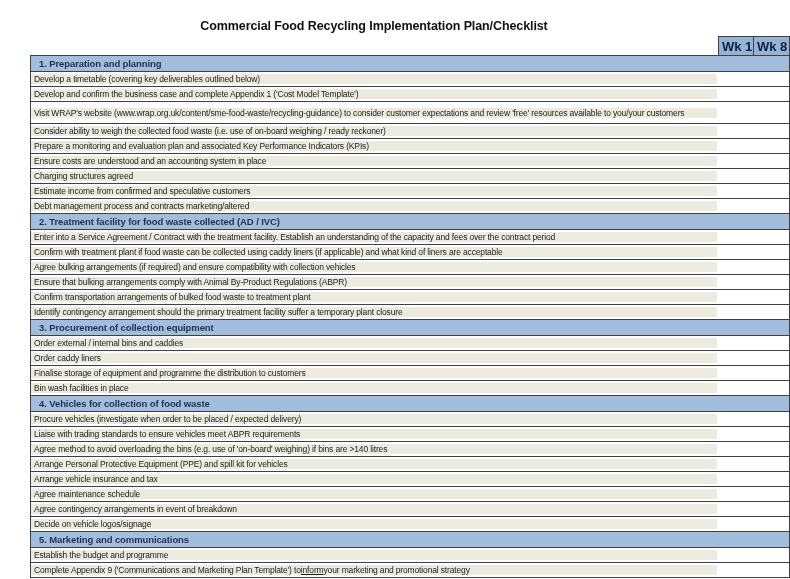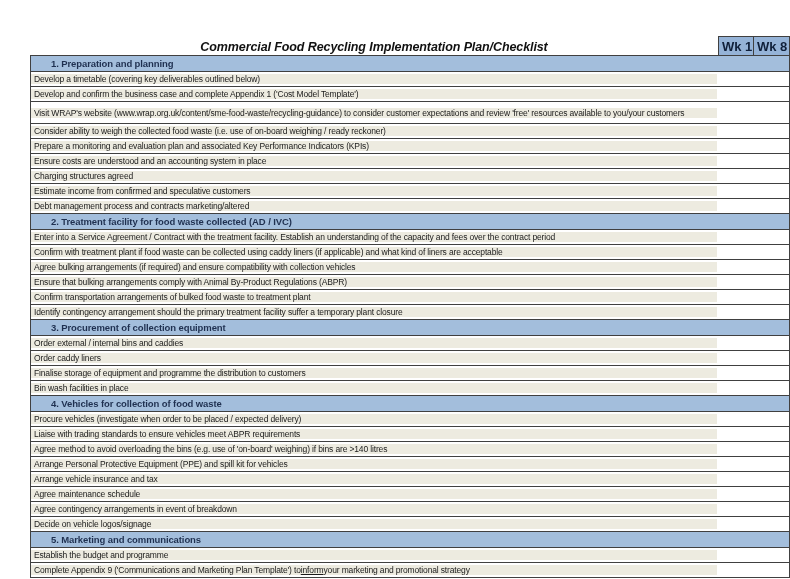--- a/index.html
+++ b/index.html
@@ -15,22 +15,21 @@
   .header-band {
     display: flex;
     align-items: flex-end;
     margin-left: 30px;
     width: 760px;
     height: 55px;
   }
   .title-area {
     flex: 1;
     text-align: center;
-    padding-bottom: 0;
-    font-style: italic;
+    padding-bottom: 21px;
   }
   .doc-title {
     font-size: 12.5px;
     font-weight: bold;
     color: #111111;
     letter-spacing: -0.1px;
   }
   .wk-head {
     width: 36px;
     height: 19px;
@@ -55,21 +54,21 @@
   }
   .section-bar {
     height: 16px;
     background: var(--section-bar-bg, #A3BEDC);
     border-bottom: 1px solid var(--border, #404040);
     font-size: 9.5px;
     font-weight: bold;
     color: var(--section-text, #1F3050);
     display: flex;
     align-items: center;
-    padding-left: 20px;
+    padding-left: 8px;
     overflow: hidden;
     letter-spacing: -0.1px;
   }
   .row {
     display: flex;
     height: 15px;
     border-bottom: 1px solid var(--border, #404040);
     overflow: hidden;
     align-items: center;
   }

